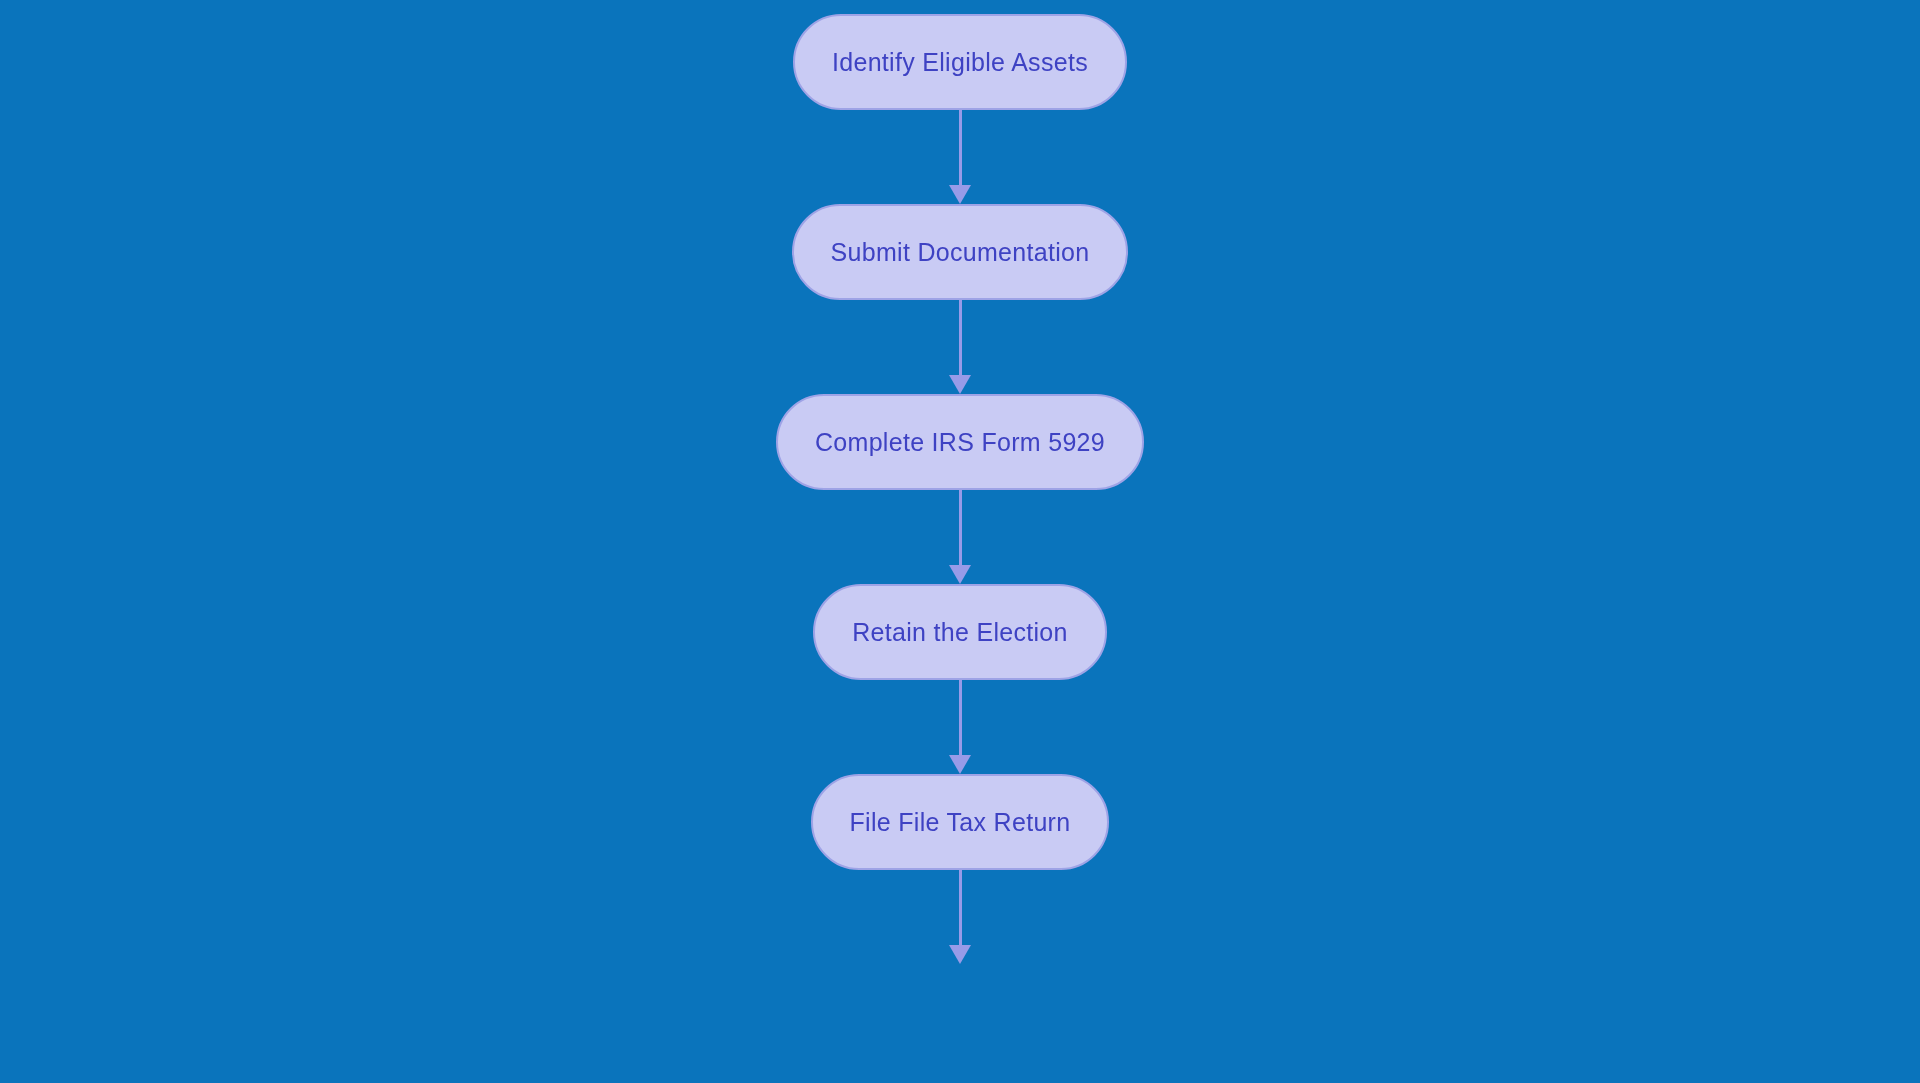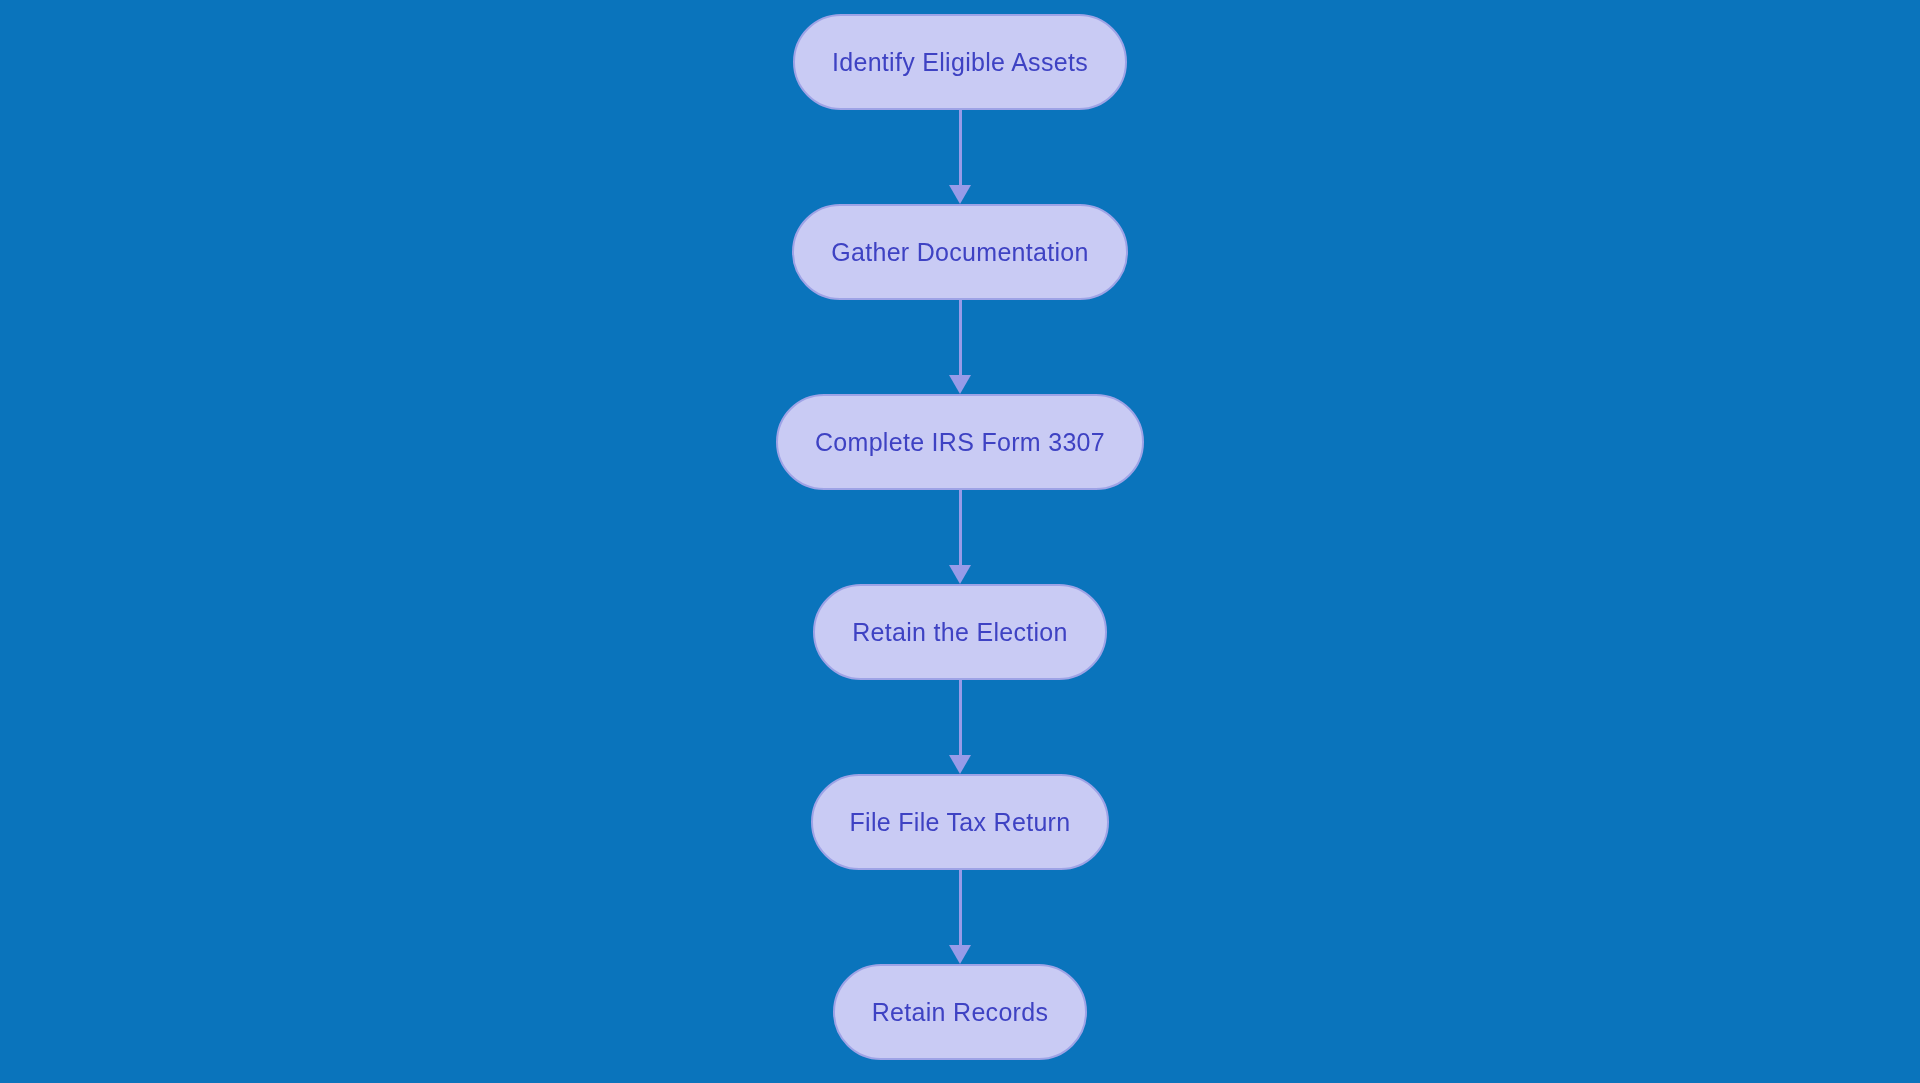--- a/index.html
+++ b/index.html
@@ -71,30 +71,30 @@
   <div class="flow-node">
     <span class="node-label">Identify Eligible Assets</span>
   </div>
 
   <div class="connector">
     <div class="line"></div>
     <div class="arrowhead"></div>
   </div>
 
   <div class="flow-node">
-    <span class="node-label">Gather Documentation</span>
+    <span class="node-label">Submit Documentation</span>
   </div>
 
   <div class="connector">
     <div class="line"></div>
     <div class="arrowhead"></div>
   </div>
 
   <div class="flow-node">
-    <span class="node-label">Complete IRS Form 3307</span>
+    <span class="node-label">Complete IRS Form 5929</span>
   </div>
 
   <div class="connector">
     <div class="line"></div>
     <div class="arrowhead"></div>
   </div>
 
   <div class="flow-node">
     <span class="node-label">Retain the Election</span>
   </div>
@@ -106,17 +106,14 @@
 
   <div class="flow-node">
     <span class="node-label">File File Tax Return</span>
   </div>
 
   <div class="connector">
     <div class="line"></div>
     <div class="arrowhead"></div>
   </div>
 
-  <div class="flow-node">
-    <span class="node-label">Retain Records</span>
-  </div>
 
 </div>
 
 </body></html>

